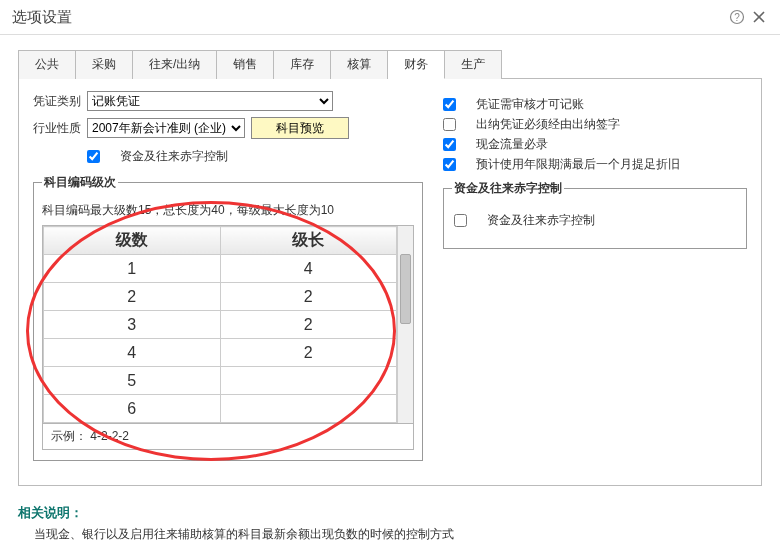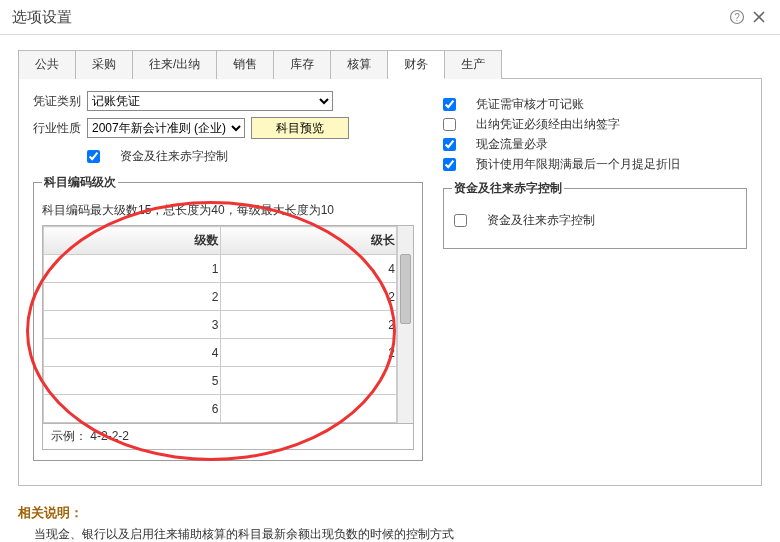--- a/index.html
+++ b/index.html
@@ -91,22 +91,22 @@
   }
   .table-inner { flex: 1; }
   table.grid {
     border-collapse: collapse;
     width: 100%;
     table-layout: fixed;
   }
   table.grid th, table.grid td {
     border: 1px solid #ccc;
     height: 28px;
-    text-align: right;
-    font-size: 12px;
+    text-align: center;
+    font-size: 16px;
   }
   table.grid th {
     background: linear-gradient(#fdfdfd,#e8e8e8);
     font-weight: bold;
   }
   .vscroll {
     width: 16px;
     background: #f0f0f0;
     border-left: 1px solid #ccc;
     position: relative;
@@ -124,21 +124,21 @@
     border-top: none;
     padding: 4px 8px;
   }
   .ellipse-overlay {
     position: absolute;
     pointer-events: none;
     border: 3px solid #e33;
     border-radius: 50%;
   }
   .section-title {
-    color: #a16207;
+    color: #0f766e;
     font-weight: bold;
     font-size: 13px;
     margin: 18px 0 4px 18px;
   }
   .help-text {
     padding: 0 18px 10px 34px;
     font-size: 12px;
     color: #333;
   }
 </style>

